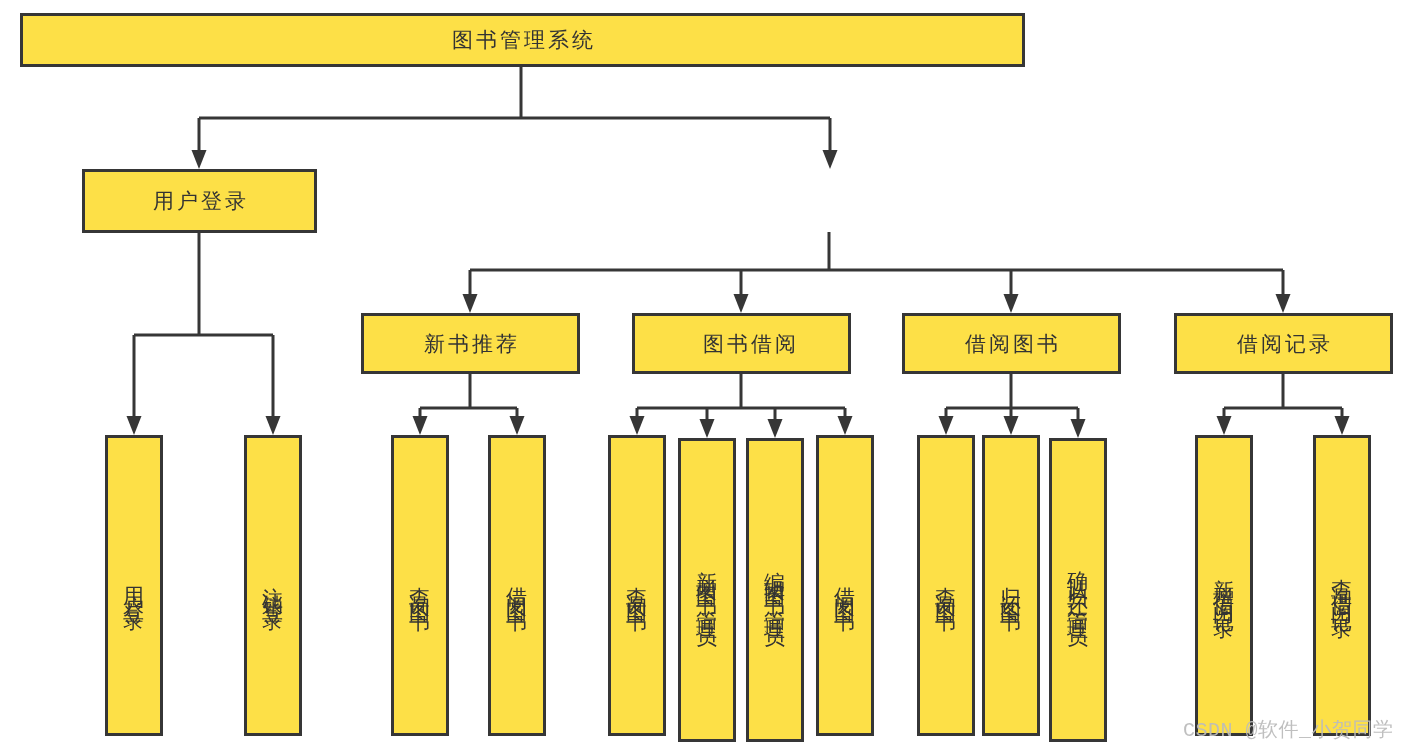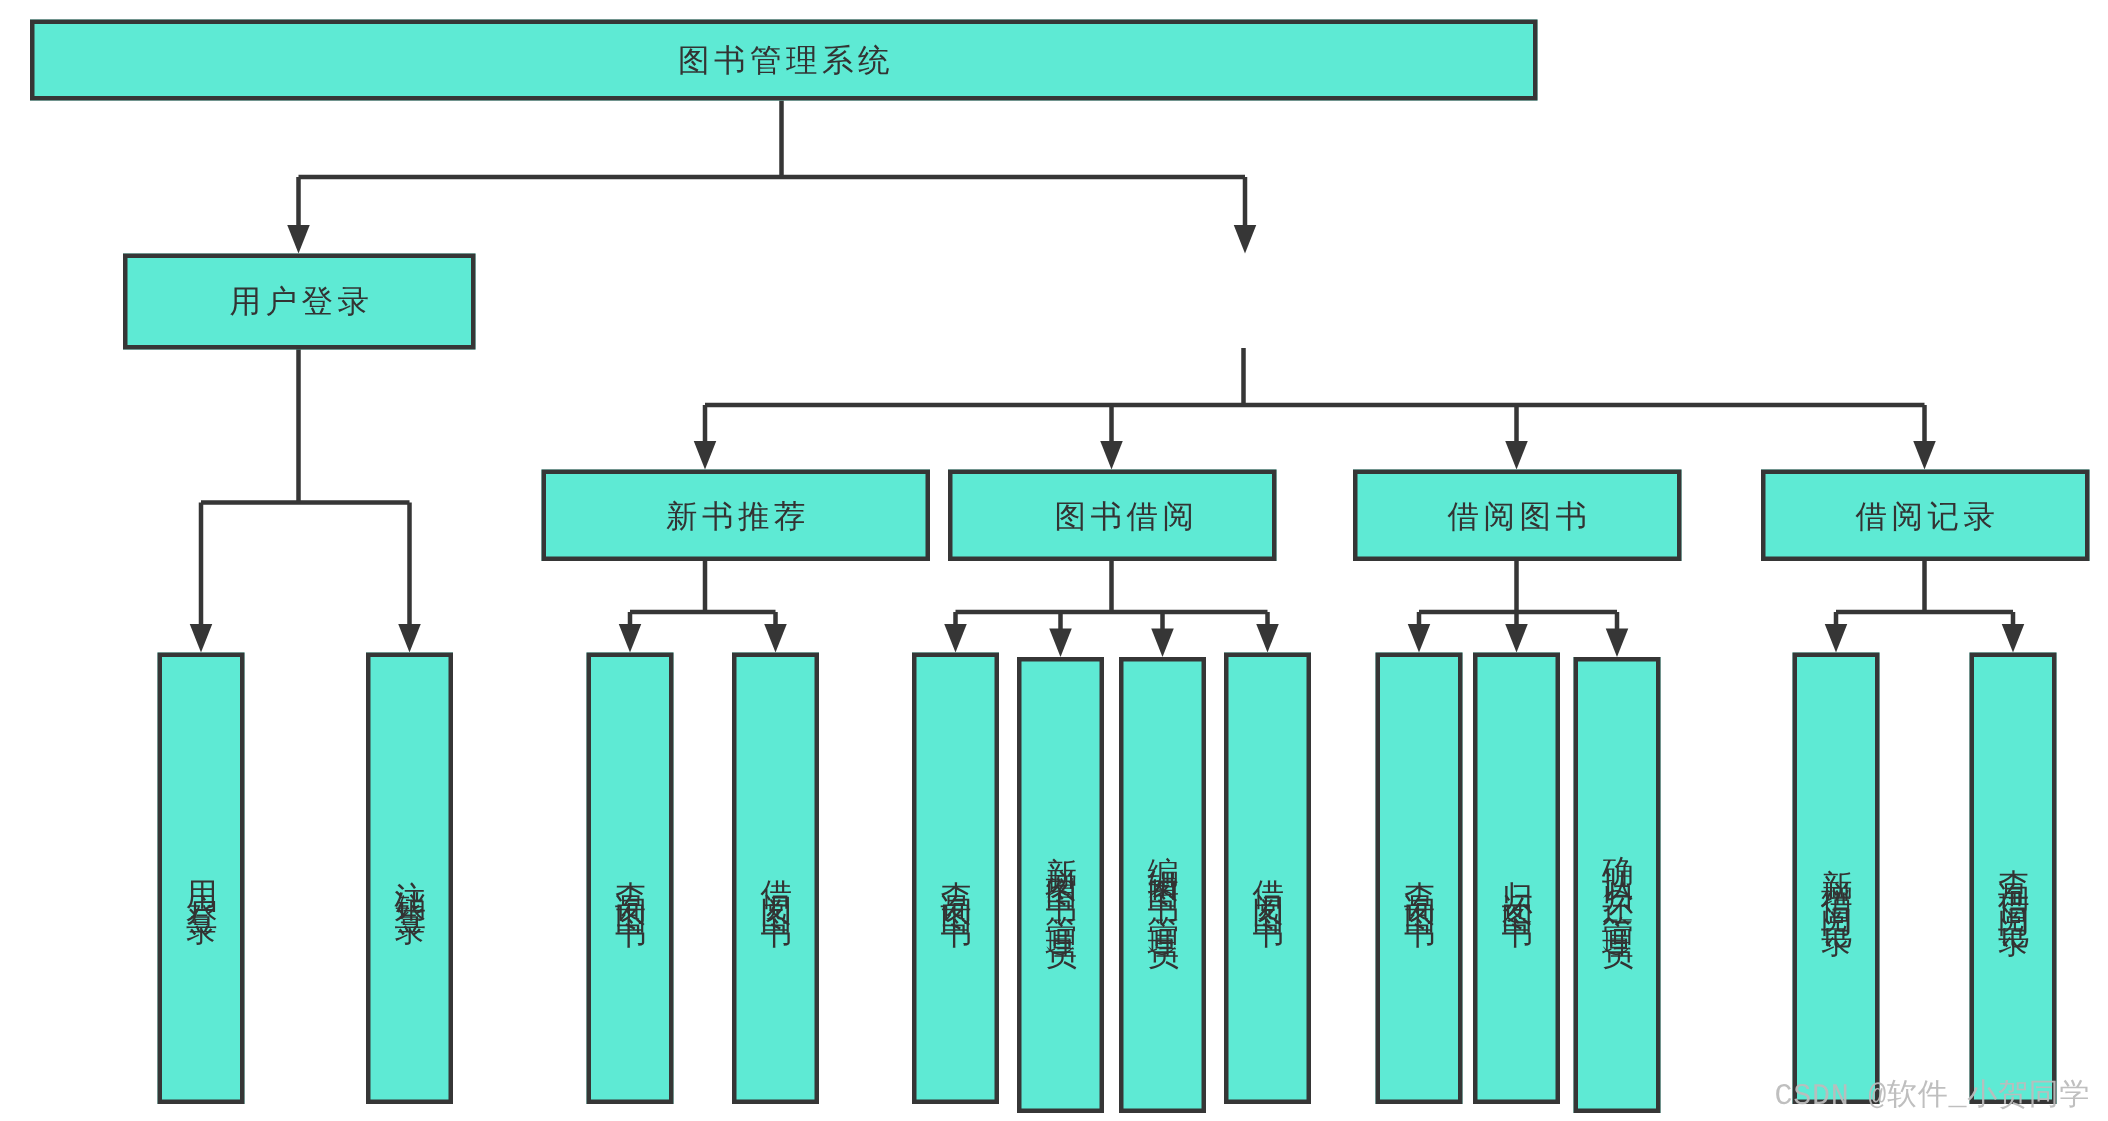--- a/index.html
+++ b/index.html
@@ -2,21 +2,21 @@
 <html><head>
 <meta charset="utf-8">
 <style>
   html,body{margin:0;padding:0;background:#ffffff;}
   .canvas{
     position:relative;width:1405px;height:747px;background:#ffffff;
     font-family:"Liberation Sans",sans-serif;color:#333333;overflow:hidden;
   }
   svg.connectors{position:absolute;left:0;top:0;z-index:0;}
   .node{
-    position:absolute;box-sizing:border-box;background:#5eead4;
+    position:absolute;box-sizing:border-box;background:#fde047;
     border:3px solid #363636;display:flex;align-items:center;justify-content:center;
     z-index:1;
   }
   .h{font-size:21px;letter-spacing:3px;text-indent:3px;white-space:nowrap;}
   .v span{
     writing-mode:vertical-rl;text-orientation:mixed;
     letter-spacing:8px;line-height:1;font-size:21px;
   }
   .watermark{
     position:absolute;left:1183px;top:716px;z-index:3;
@@ -67,21 +67,21 @@
       <polygon points="1070.5,419 1085.5,419 1078,438"></polygon>
       <polygon points="1216.5,416 1231.5,416 1224,435"></polygon>
       <polygon points="1334.5,416 1349.5,416 1342,435"></polygon>
     </g>
   </svg>
 
   <div class="node h" style="left:20px;top:13px;width:1005px;height:54px;">图书管理系统</div>
 
   <div class="node h" style="left:82px;top:169px;width:235px;height:64px;">用户登录</div>
 
-  <div class="node h" style="left:361px;top:313px;width:259px;height:61px;">新书推荐</div>
+  <div class="node h" style="left:361px;top:313px;width:219px;height:61px;">新书推荐</div>
   <div class="node h" style="left:632px;top:313px;width:219px;height:61px;padding-left:16px;">图书借阅</div>
   <div class="node h" style="left:902px;top:313px;width:219px;height:61px;">借阅图书</div>
   <div class="node h" style="left:1174px;top:313px;width:219px;height:61px;">借阅记录</div>
 
   <div class="node v" style="left:105px;top:435px;width:58px;height:301px;">
     <span>用户登录</span>
   </div>
   <div class="node v" style="left:244px;top:435px;width:58px;height:301px;">
     <span>注销登录</span>
   </div>

